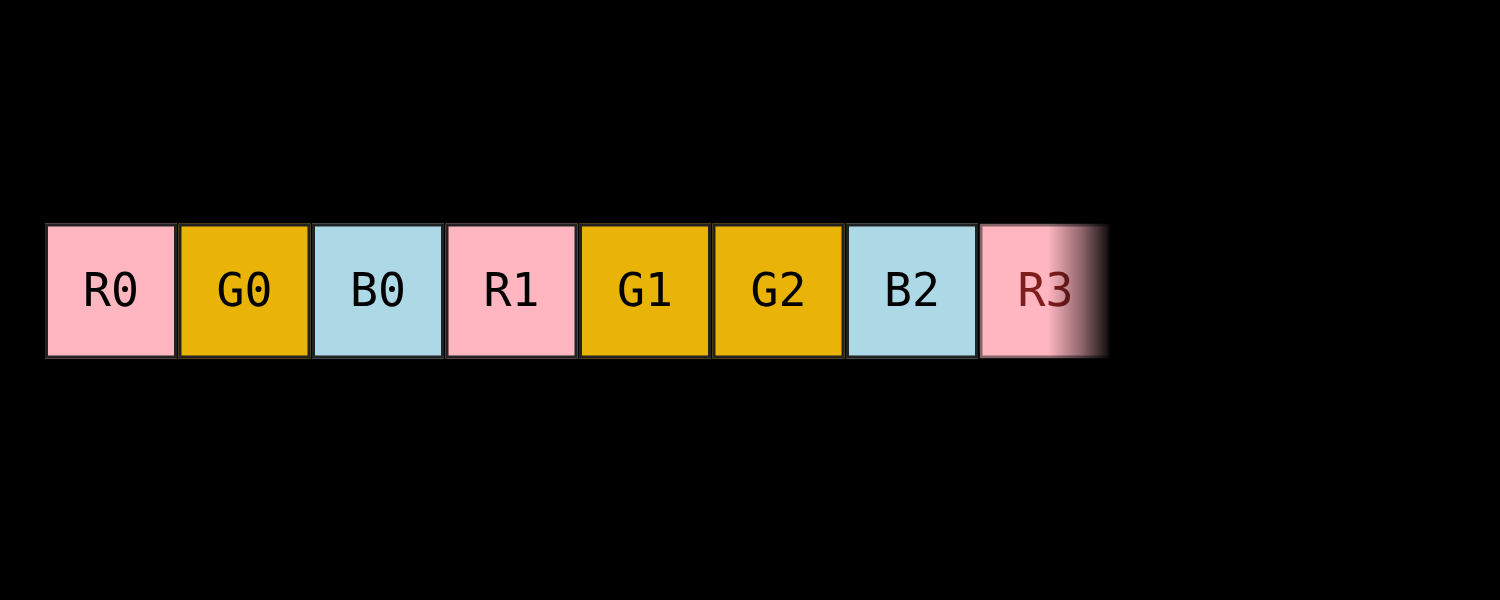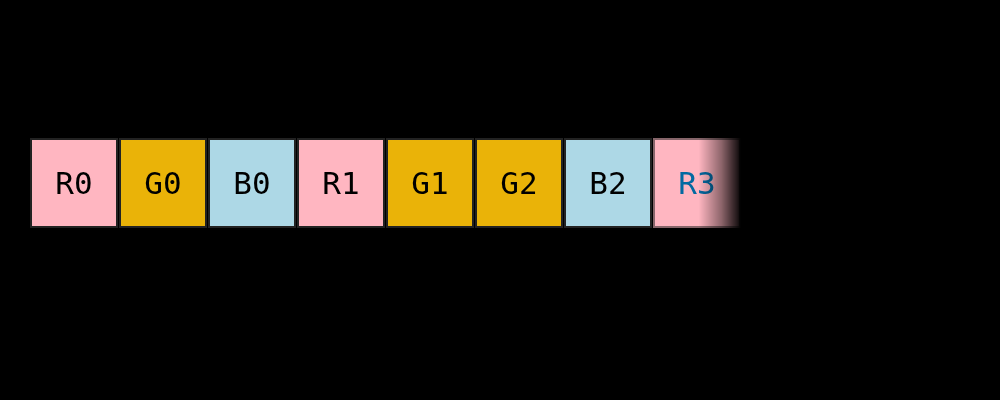--- a/index.html
+++ b/index.html
@@ -16,21 +16,21 @@
 
   #diagram-root {
     position: relative;
     width: 1000px;
     height: 400px;
   }
 
   #cell-strip {
     position: absolute;
     left: 30px;
-    top: 138px;
+    top: 149px;
     height: 68px;
     display: flex;
     flex-direction: row;
     align-items: stretch;
     
     width: 890px;
     overflow: visible;
   }
 
   .cell {
@@ -73,21 +73,21 @@
         rgba(0,0,0,0.12) 96%,
         rgba(0,0,0,0) 100%);
     mask-image: linear-gradient(to right,
         rgba(0,0,0,1) 0%,
         rgba(0,0,0,1) 52%,
         rgba(0,0,0,0.55) 78%,
         rgba(0,0,0,0.12) 96%,
         rgba(0,0,0,0) 100%);
   }
   .cell.faded .cell-label {
-    color: #0369a1;
+    color: #7f1d1d;
   }
 </style>
 </head>
 <body>
 
 <div id="diagram-root">
 
   <div id="cell-strip">
 
     <div class="cell red">

